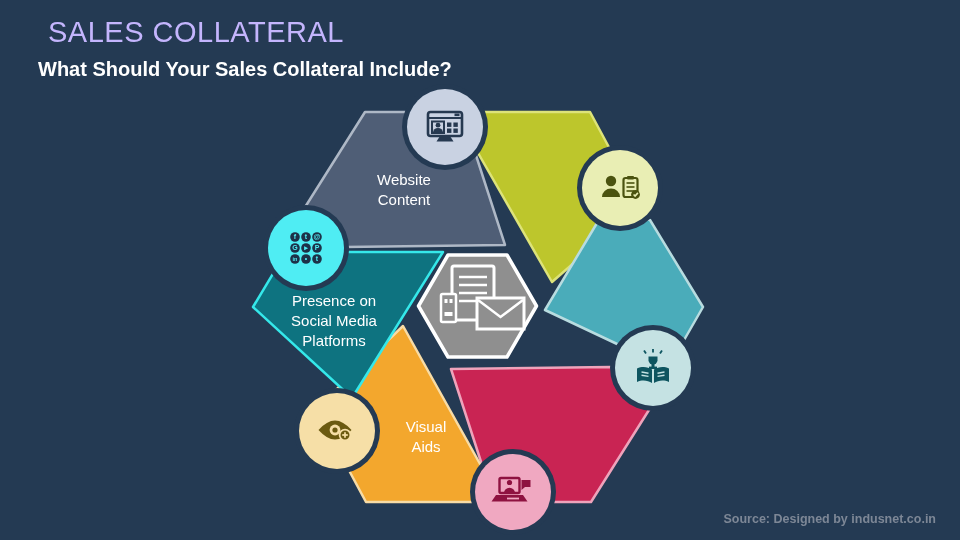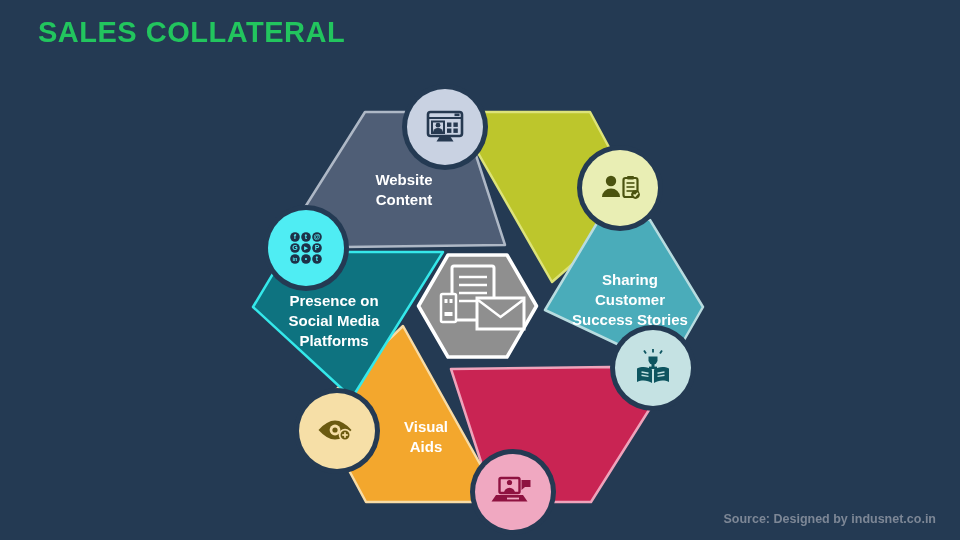--- a/index.html
+++ b/index.html
@@ -7,35 +7,35 @@
     width: 960px; height: 540px;
     background: #243a53;
     font-family: "Liberation Sans", sans-serif;
     overflow: hidden;
   }
   .slide {
     position: relative;
     width: 960px; height: 540px;
   }
   .title {
-    position: absolute; left: 38px; top: 16px;
-    color: #22c55e; font-size: 29px; font-weight: 700;
+    position: absolute; left: 48px; top: 16px;
+    color: #c4b5fd; font-size: 29px; font-weight: 400;
     letter-spacing: 0.5px;
   }
   .subtitle {
     position: absolute; left: 38px; top: 58px;
     color: #ffffff; font-size: 20px; font-weight: 600;
   }
   .diagram-svg {
     position: absolute; left: 0; top: 0;
   }
   .seg-label {
     position: absolute;
     transform: translate(-50%, -50%);
-    color: #ffffff; font-size: 15px; font-weight: 700;
+    color: #ffffff; font-size: 15px; font-weight: 400;
     text-align: center; line-height: 1.32;
     white-space: pre-line;
     pointer-events: none;
   }
   .lbl-website  { left: 404px; top: 190px; width: 150px; }
   .lbl-aware    { left: 540px; top: 186px; width: 150px; }
   .lbl-sharing  { left: 630px; top: 300px; width: 160px; }
   .lbl-webinars { left: 556px; top: 420px; width: 140px; }
   .lbl-visual   { left: 426px; top: 437px; width: 110px; }
   .lbl-social   { left: 334px; top: 321px; width: 160px; }
@@ -43,20 +43,21 @@
     position: absolute; right: 24px; top: 512px;
     color: #7d8796; font-size: 12.5px; font-weight: 700; 
   }
 </style>
 </head>
 <body>
 
 <div class="slide">
 
   <div class="title">SALES COLLATERAL</div>
+  <div class="subtitle">What Should Your Sales Collateral Include?</div>
 
   <svg class="diagram-svg" width="960" height="540" viewBox="0 0 960 540">
 
     <polygon points="365,112 462,112 505,245 345,247 302,212" stroke-width="2.5" stroke-linejoin="round" fill="#4f5e76" stroke="#aeb8c6"></polygon>
 
     <polygon points="478,112 590,112 640,205 552,282 462,125" stroke-width="2.5" stroke-linejoin="round" fill="#bdc62c" stroke="#dde379"></polygon>
 
     <polygon points="606,208 650,220 703,307 668,368 545,310" stroke-width="2.5" stroke-linejoin="round" fill="#4aacba" stroke="#b8dce0"></polygon>
 
     <polygon points="451,369 611,367 654,402 591,502 494,502" stroke-width="2.5" stroke-linejoin="round" fill="#c92453" stroke="#efa3bb"></polygon>
@@ -184,23 +185,20 @@
         <text x="11" y="2.4" fill="#4fedf3">P</text>
         <text x="-11" y="13.4" font-size="5.5" fill="#4fedf3">in</text>
         <text x="0" y="13.4" fill="#4fedf3">•</text>
         <text x="11" y="13.4" fill="#4fedf3">t</text>
       </g>
     </g>
   </svg>
 
   <div class="seg-label lbl-website">Website
 Content</div>
-  <div class="seg-label lbl-sharing">Sharing
-Customer
-Success Stories</div>
   <div class="seg-label lbl-visual">Visual
 Aids</div>
   <div class="seg-label lbl-social">Presence on
 Social Media
 Platforms</div>
 
   <div class="source-credit">Source: Designed by indusnet.co.in</div>
 </div>
 
 </body></html>

